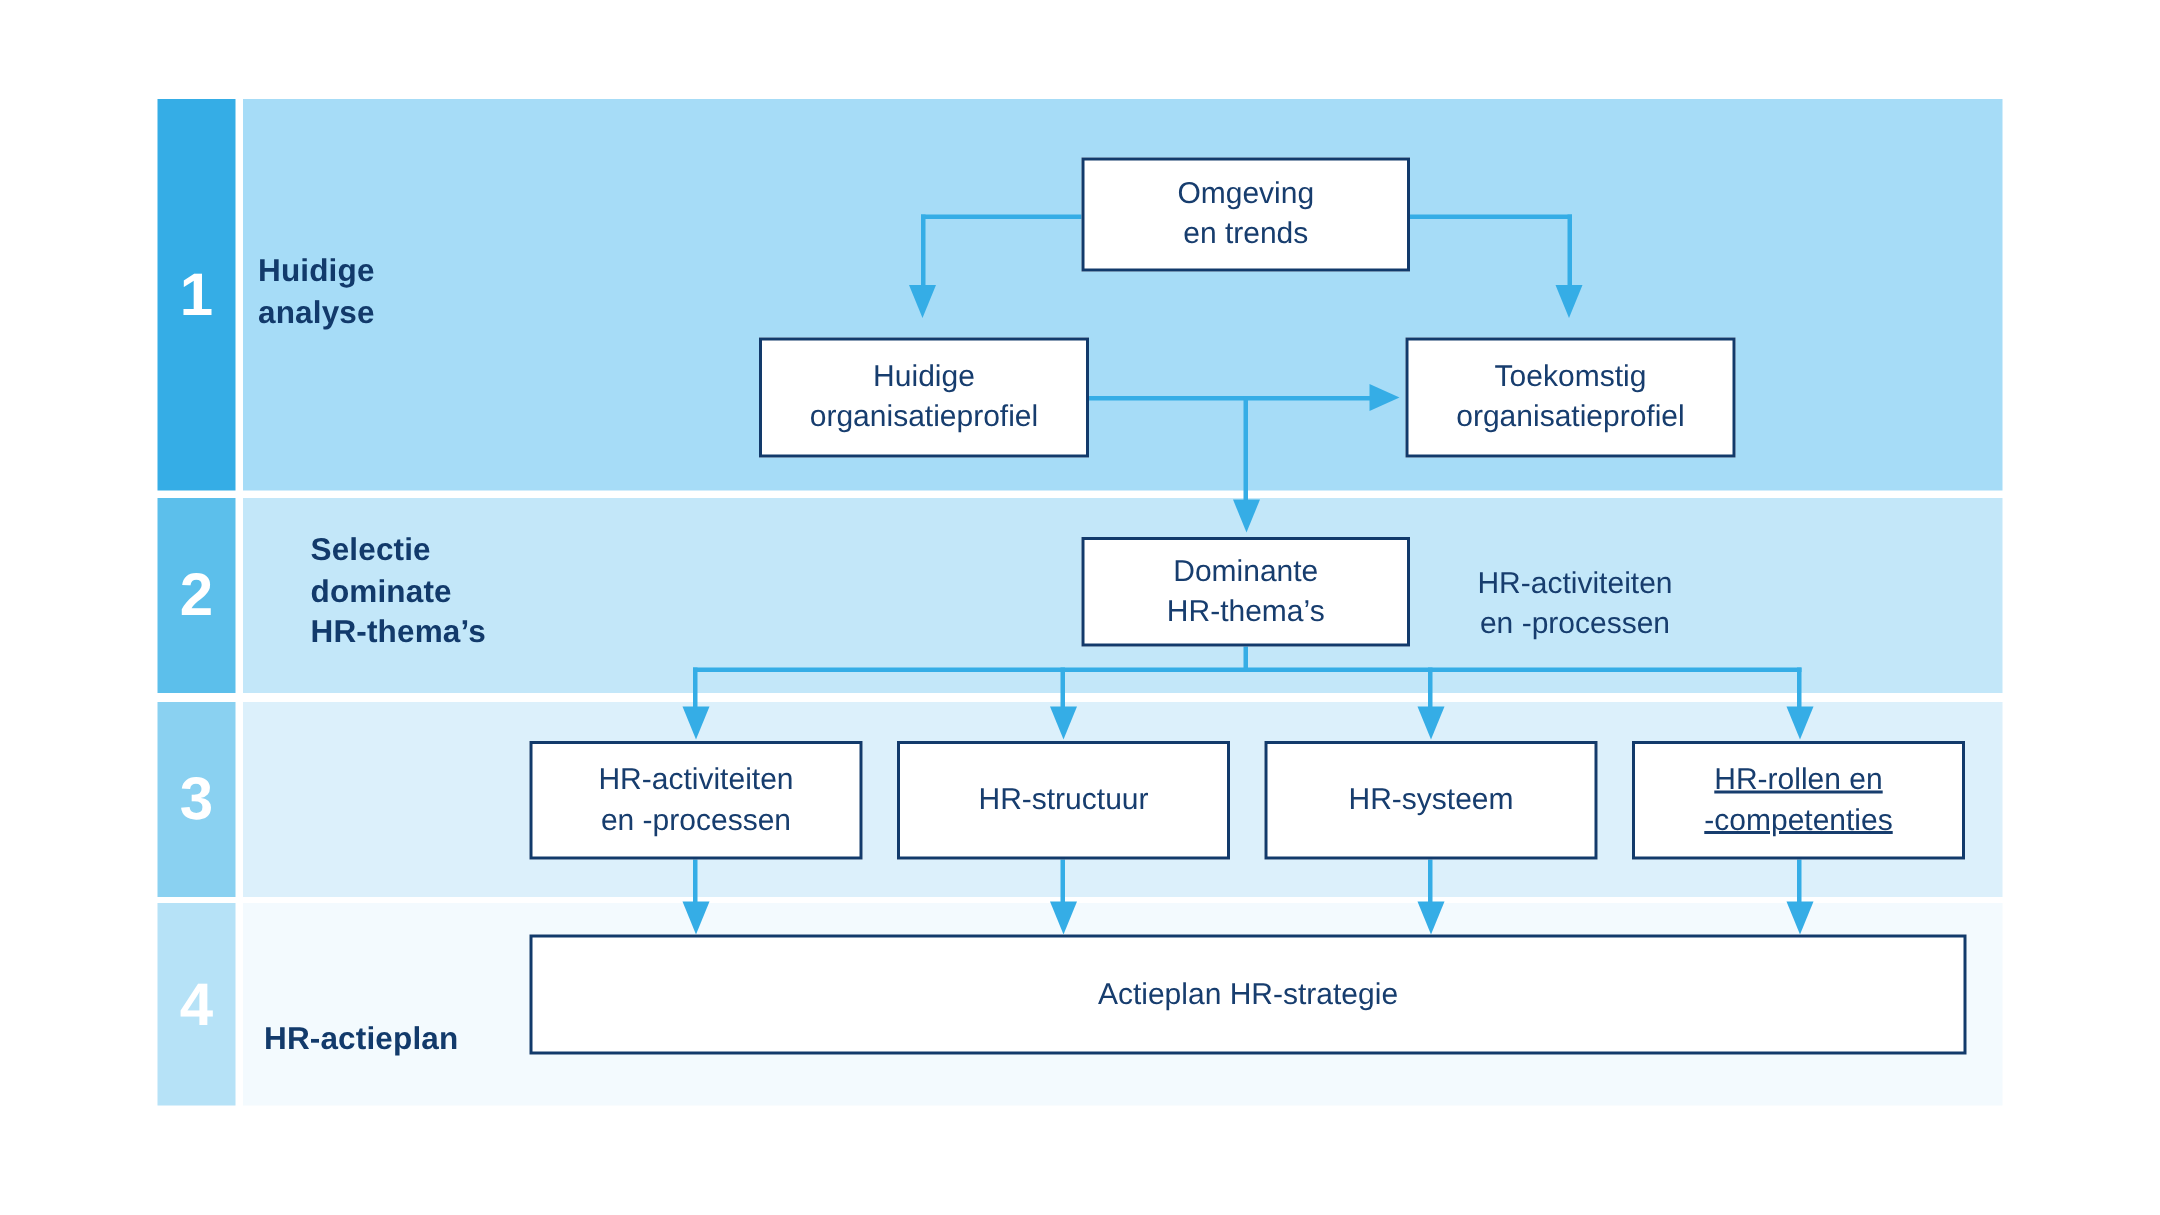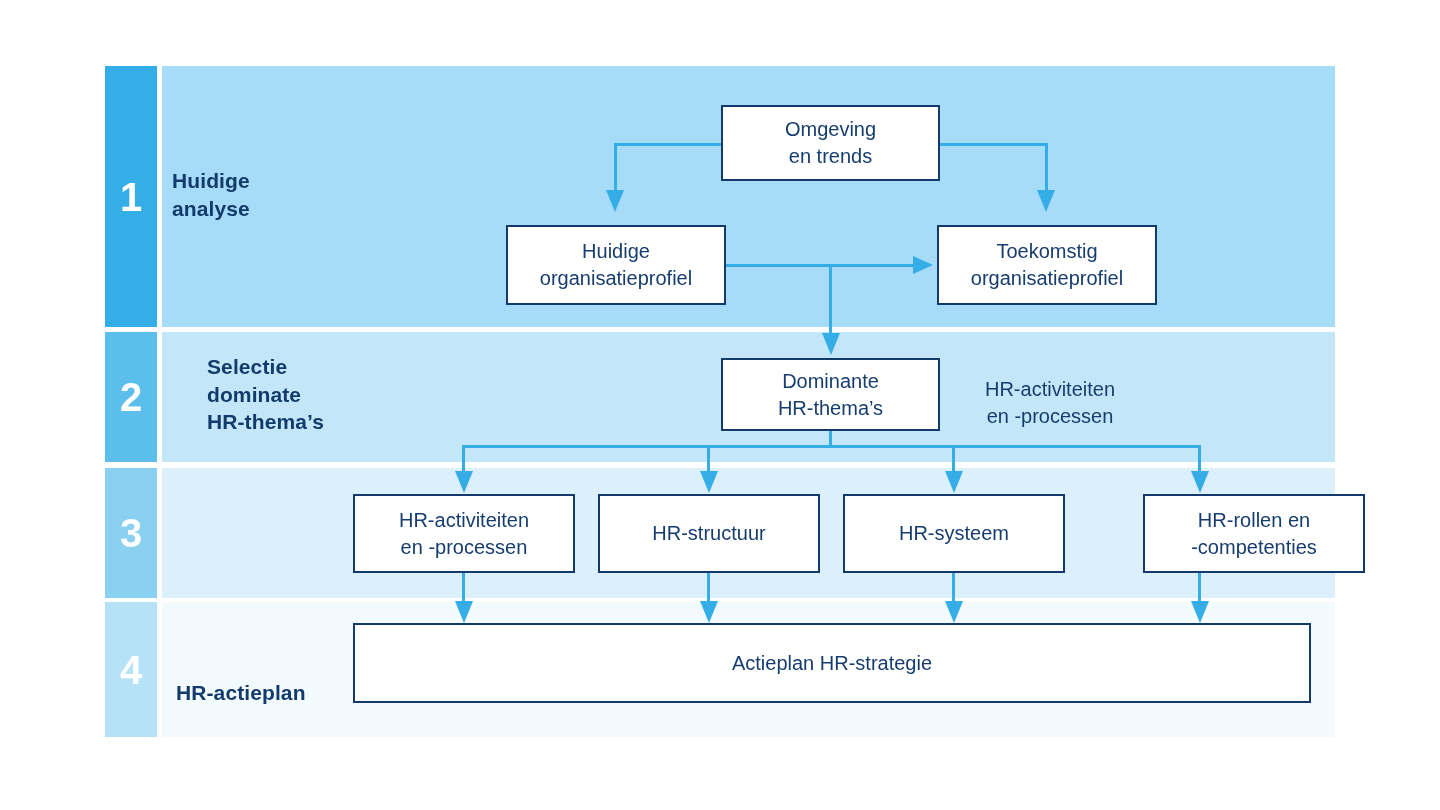--- a/index.html
+++ b/index.html
@@ -182,18 +182,18 @@
   <div class="free-text" style="left:1050px; top:376px; width:280px; transform:translateX(-50%);">HR-activiteiten
 en -processen</div>
 
   <div class="node" style="left:353px; top:494px; width:222px; height:79px;">HR-activiteiten
 en -processen</div>
 
   <div class="node" style="left:598px; top:494px; width:222px; height:79px;">HR-structuur</div>
 
   <div class="node" style="left:843px; top:494px; width:222px; height:79px;">HR-systeem</div>
 
-  <div class="node" style="left:1143px; top:494px; width:222px; height:79px;">HR-rollen en
+  <div class="node" style="left:1088px; top:494px; width:222px; height:79px;text-decoration:underline;">HR-rollen en
 -competenties</div>
 
   <div class="node" style="left:353px; top:623px; width:958px; height:80px;">Actieplan HR-strategie</div>
 
 </div>
 
 </body></html>

